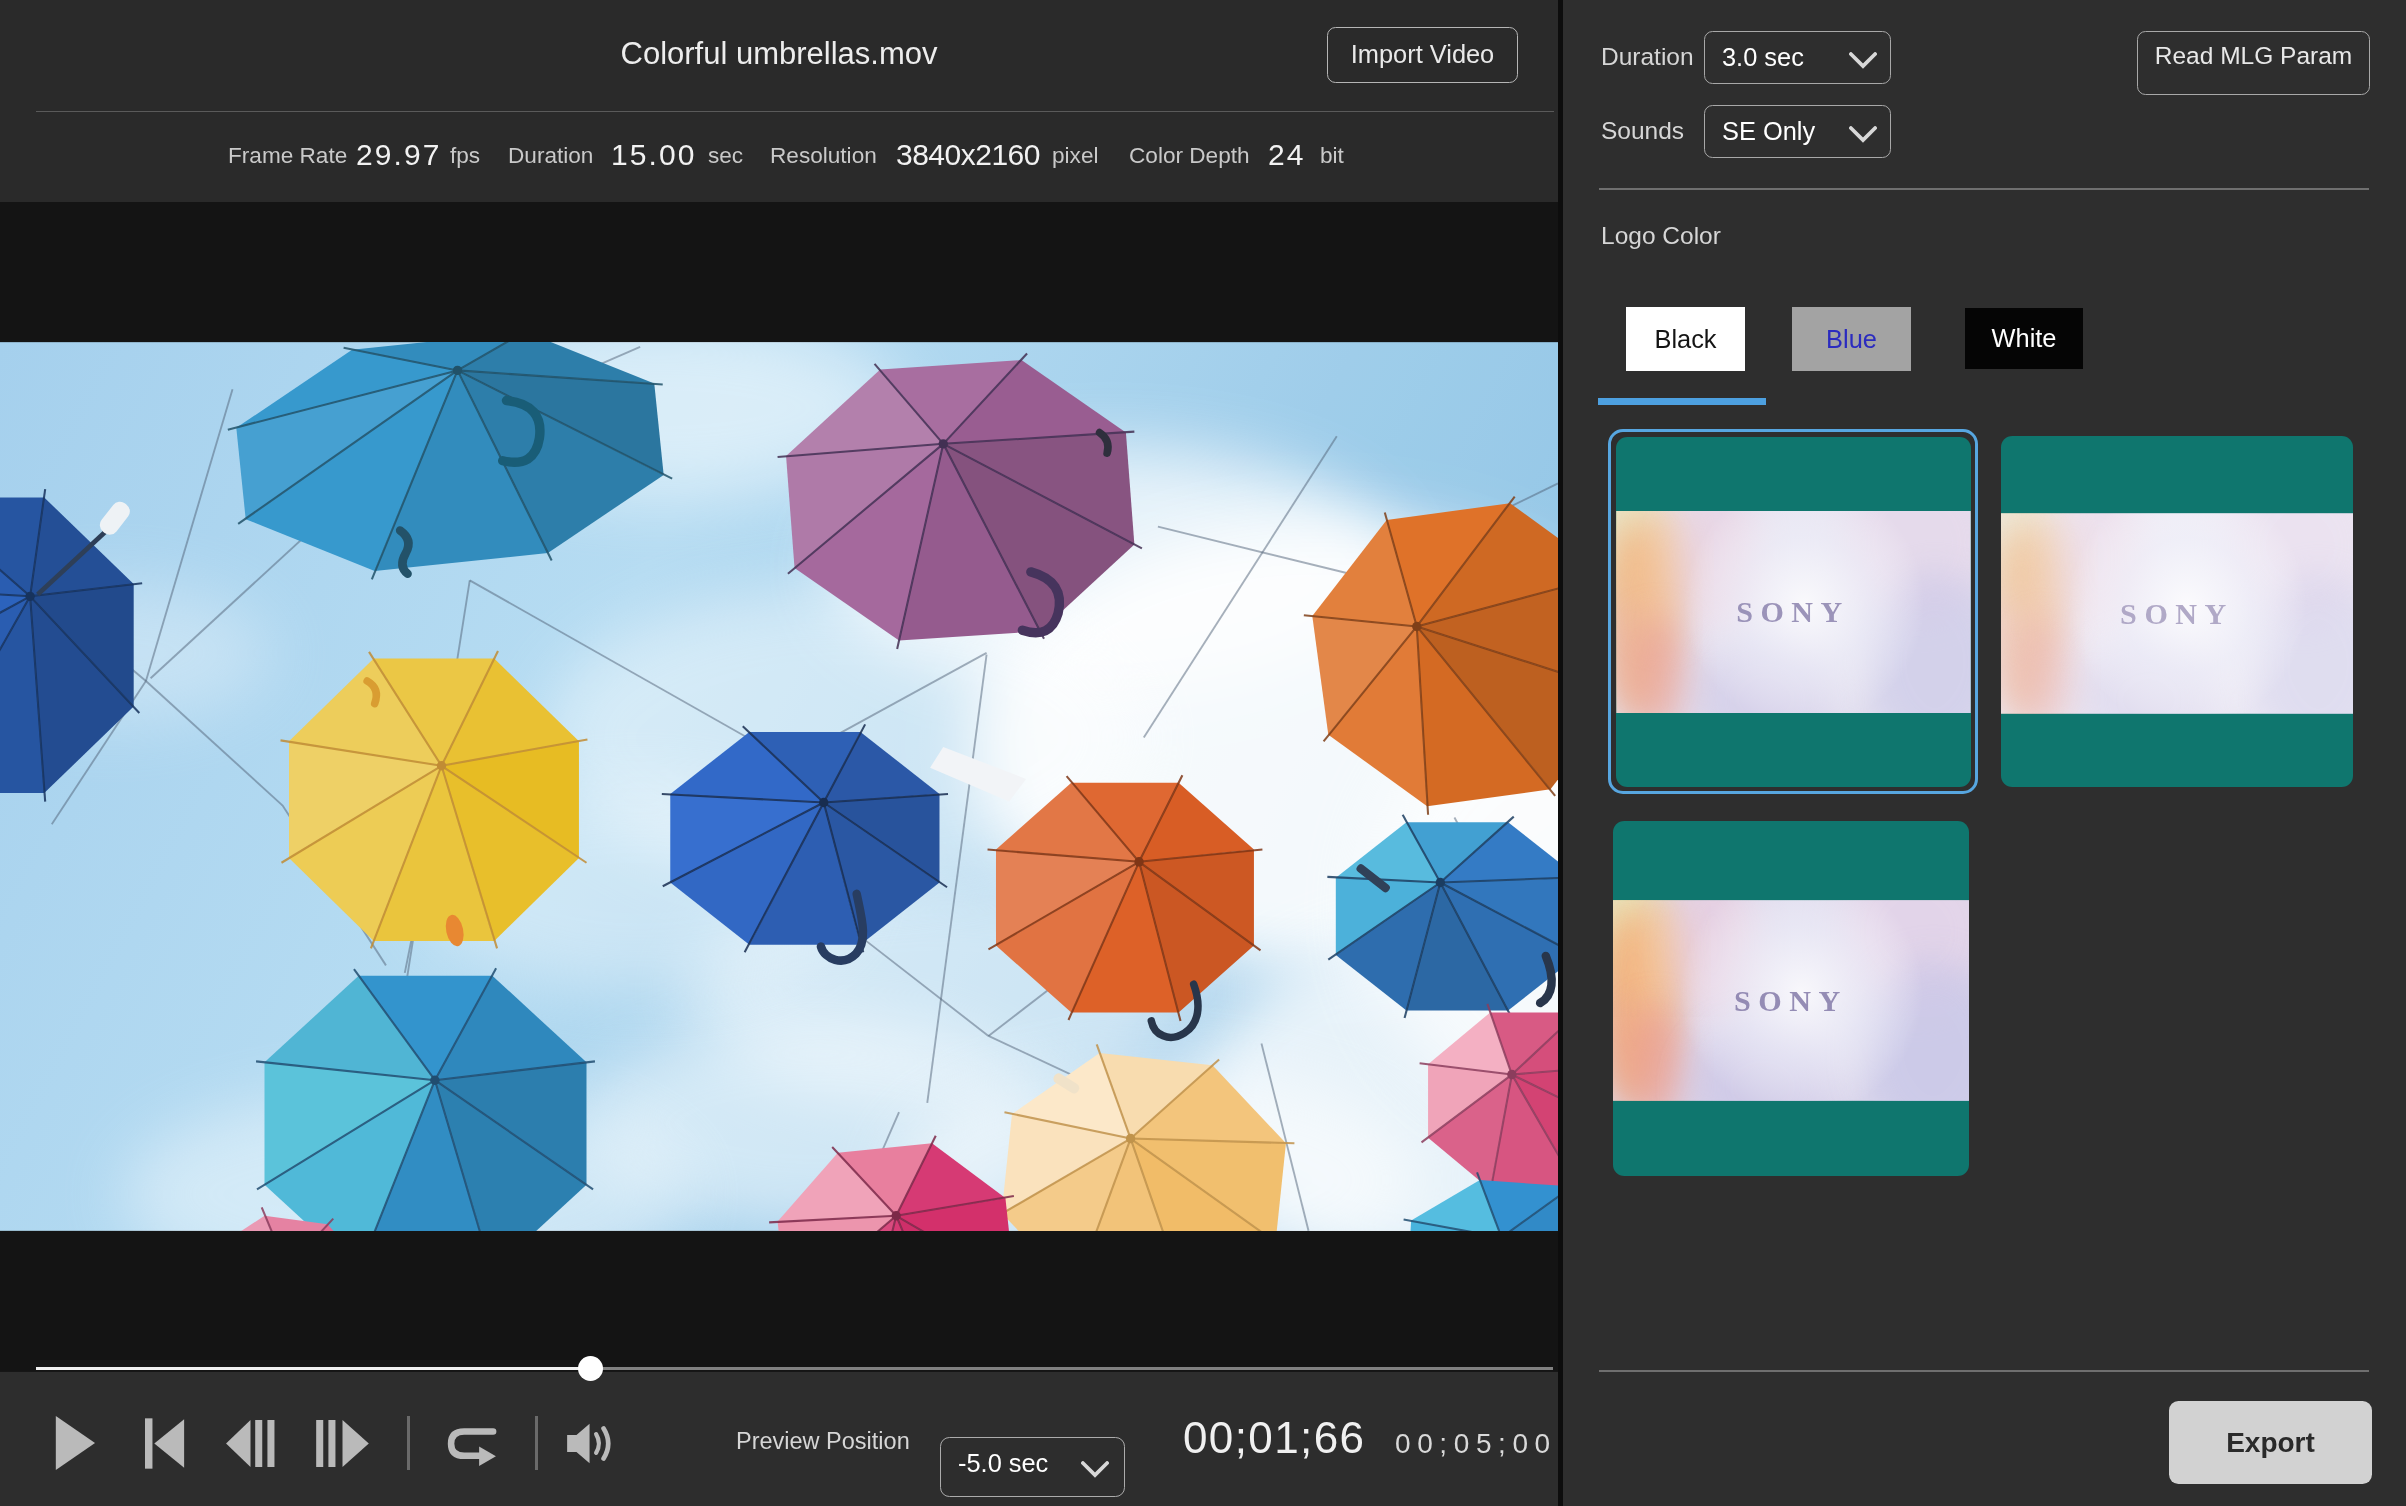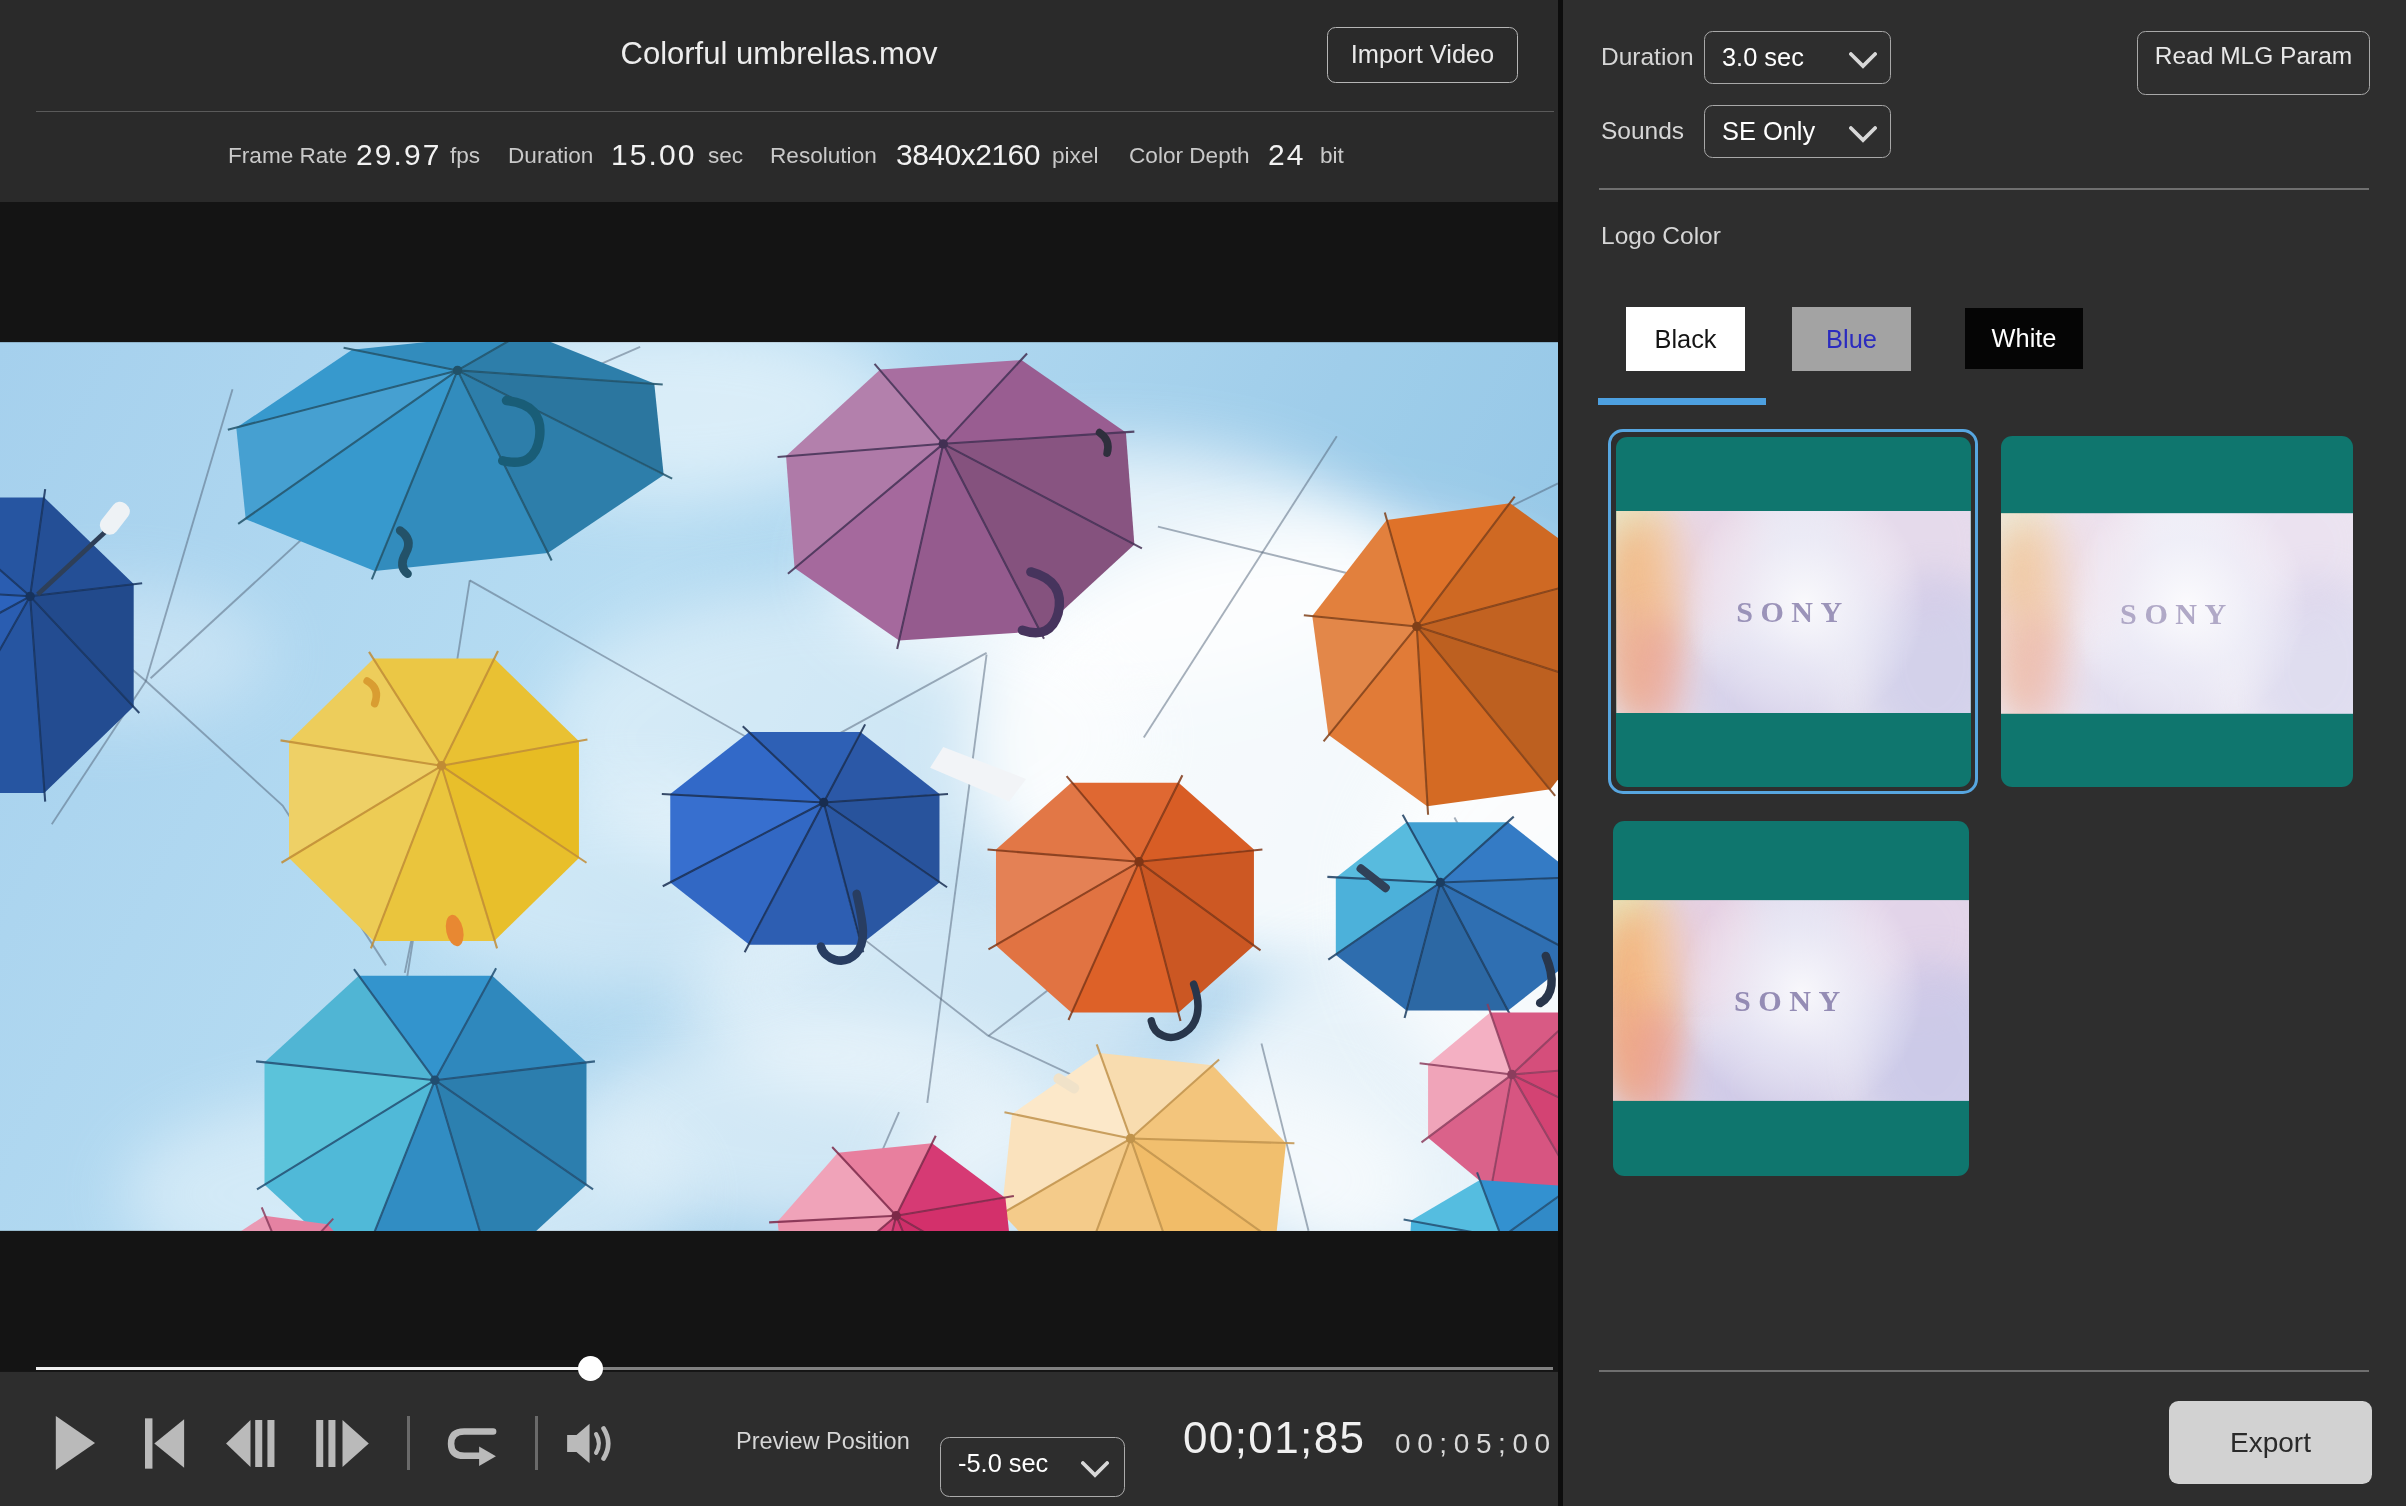--- a/index.html
+++ b/index.html
@@ -38,21 +38,21 @@
   #tabBlack { left:1626px; background:#ffffff; color:#141414; }
   #tabBlue { left:1792px; background:#a3a3a3; color:#2b2bbf; }
   #tabWhite { left:1965px; top:308px; width:118px; height:61px; background:#050505; color:#ffffff; line-height:61px; }
   #underline { left:1598px; top:398px; width:168px; height:6.6px; background:#4da0e0; }
   #thumb1sel { left:1608px; top:429px; width:370px; height:365px; border:3.8px solid #57a6e0; border-radius:15px; }
   .card { background:#0f766e; border-radius:11.3px; overflow:hidden; }
   #card1 { left:1616px; top:437px; width:355px; height:350px; }
   #card2 { left:2001px; top:436px; width:352px; height:351px; }
   #card3 { left:1613px; top:821px; width:356px; height:355px; }
   .band { position:absolute; left:0; width:100%; }
-  #exportbtn { left:2169px; top:1401px; width:203px; height:83px; background:#d2d2d2; border-radius:9.4px; font-size:28px; color:#2a2a2a; text-align:center; line-height:83px; }
+  #exportbtn { left:2169px; top:1401px; width:203px; height:83px; background:#d2d2d2; border-radius:9.4px; font-size:28px; color:#2a2a2a; text-align:center; line-height:83px;font-weight:bold; }
   svg.icon { position:absolute; }
 </style>
 </head>
 <body>
 <div class="abs" id="topbar"></div>
 <div class="abs" id="title">Colorful umbrellas.mov</div>
 <div class="abs" id="importbtn">Import Video</div>
 <div class="abs" id="topdiv"></div>
 <div class="abs mlabel" style="left:228px">Frame Rate</div>
 <div class="abs mval" style="left:356px">29.97</div>
@@ -429,21 +429,21 @@
   <path d="M 31 13 Q 37 23 31 33" fill="none" stroke="#bababa" stroke-width="4.5" stroke-linecap="round"></path>
   <path d="M 39 7 Q 49 23 39 39" fill="none" stroke="#bababa" stroke-width="5" stroke-linecap="round"></path>
 </svg>
 <div class="abs" id="prevpos">Preview Position</div>
 <div class="abs ddbox" id="posdd">
     <span class="ddtext">-5.0 sec</span>
 <svg style="position:absolute;right:15px;top:22.6px" width="28" height="17" viewBox="0 0 30 18">
       <path d="M 2 2 L 15 15 L 28 2" fill="none" stroke="#d8d8d8" stroke-width="4" stroke-linecap="round"></path>
     </svg>
 </div>
-<div class="abs" id="tc1">00;01;85</div>
+<div class="abs" id="tc1">00;01;66</div>
 <div class="abs" id="tc2">00;05;00</div>
 <div class="abs" id="vseam"></div>
 <div class="abs" id="right"></div>
 <div class="abs rlabel" style="left:1601px;top:43px">Duration</div>
 <div class="abs ddbox" id="dd1">
     <span class="ddtext">3.0 sec</span>
 <svg style="position:absolute;right:13px;top:20px" width="28" height="17" viewBox="0 0 30 18">
       <path d="M 2 2 L 15 15 L 28 2" fill="none" stroke="#d8d8d8" stroke-width="4" stroke-linecap="round"></path>
     </svg>
 </div>

